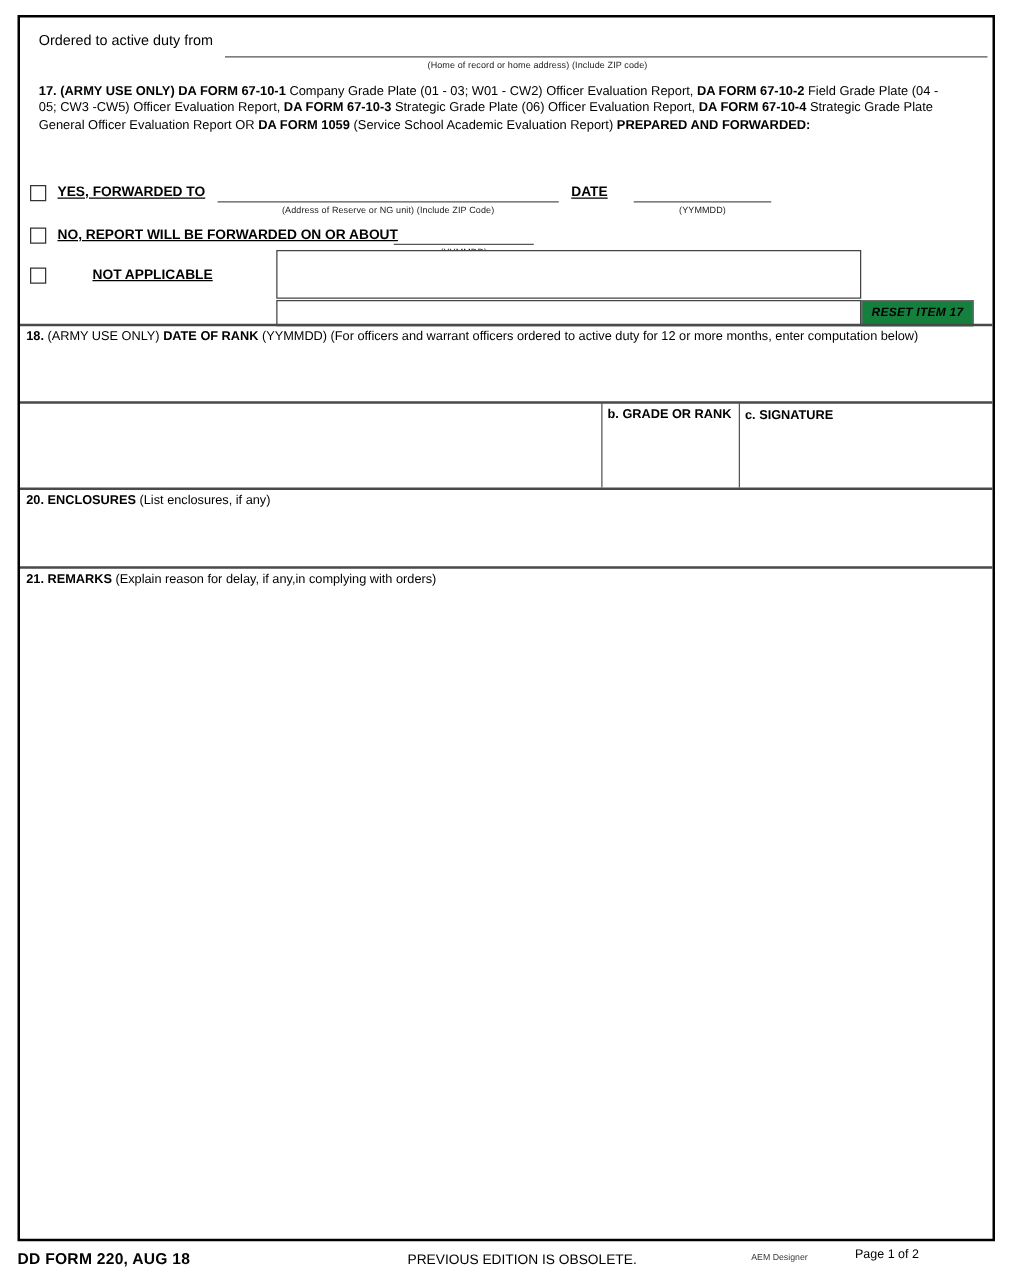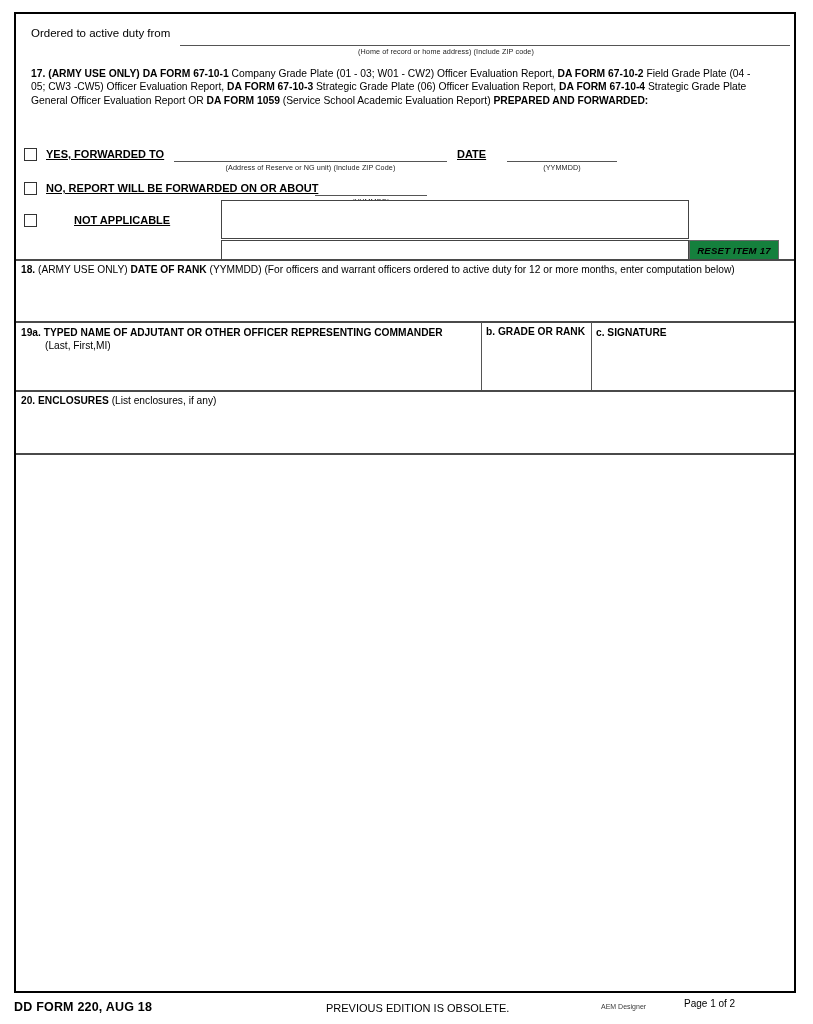--- a/index.html
+++ b/index.html
@@ -63,21 +63,21 @@
   }
   #ordered-line {
     position: absolute;
     left: 164px;
     top: 31px;
     right: 4px;
     height: 1px;
     background: #555555;
   }
   #ordered-caption {
-    left: 240px;
+    left: 224px;
     top: 33px;
     width: 380px;
   }
 
   
   #item17-text {
     position: absolute;
     left: 15px;
     top: 53px;
     width: 733px;
@@ -235,24 +235,20 @@
 
   <div class="sec-divider" style="top:245px;"></div>
 
   <div class="item-head" style="left:5px; top:250px;">
     <span class="bold">18.</span><span> </span><span class="ital">(ARMY USE ONLY)</span><span> </span><span class="bold">DATE OF RANK</span><span> </span><span class="ital">(YYMMDD)</span><span> </span><span class="ital">(For officers and warrant officers ordered to active duty for 12 or more months, enter computation below)</span>
   </div>
   <div style="position:absolute; left:5px; top:266px; width:750px; height:40px;"></div>
 
   <div class="sec-divider" style="top:307px;"></div>
 
-  <div class="item-head-wrap" style="left:5px; top:312px; width:455px;">
-    <span class="bold">19a.</span><span> </span><span class="bold">TYPED NAME OF ADJUTANT OR OTHER OFFICER REPRESENTING COMMANDER</span><br>
-    <span style="display:inline-block; padding-left:24px;">(Last, First,MI)</span>
-  </div>
   <div style="position:absolute; left:5px; top:344px; width:455px; height:30px;"></div>
 
   <div class="vline" style="left:465px; top:308px; height:68px;"></div>
   <div class="item-head" style="left:470px; top:312px;">
     <span class="bold">b.</span><span> </span><span class="bold">GRADE OR RANK</span>
   </div>
   <div style="position:absolute; left:470px; top:330px; width:100px; height:44px;"></div>
 
   <div class="vline" style="left:575px; top:308px; height:68px;"></div>
   <div class="item-head" style="left:580px; top:313px;">
@@ -262,20 +258,23 @@
 
   <div class="sec-divider" style="top:376px;"></div>
 
   <div class="item-head" style="left:5px; top:381px;">
     <span class="bold">20.</span><span> </span><span class="bold">ENCLOSURES</span><span> </span><span>(List enclosures, if any)</span>
   </div>
   <div style="position:absolute; left:5px; top:398px; width:750px; height:39px;"></div>
 
   <div class="sec-divider" style="top:439px;"></div>
 
+  <div class="item-head" style="left:5px; top:444px;">
+    <span class="bold">21.</span><span> </span><span class="bold">REMARKS</span><span> </span><span>(Explain reason for delay, if any,in complying with orders)</span>
+  </div>
   <div style="position:absolute; left:5px; top:462px; width:750px; height:512px;"></div>
 
 </div>
 
 <div id="footer">
   <div id="footer-form-id">DD FORM 220, AUG 18</div>
   <div id="footer-prev-edition">PREVIOUS EDITION IS OBSOLETE.</div>
   <div id="footer-designer">AEM Designer</div>
   <div id="footer-page">Page 1 of 2</div>
 </div>

